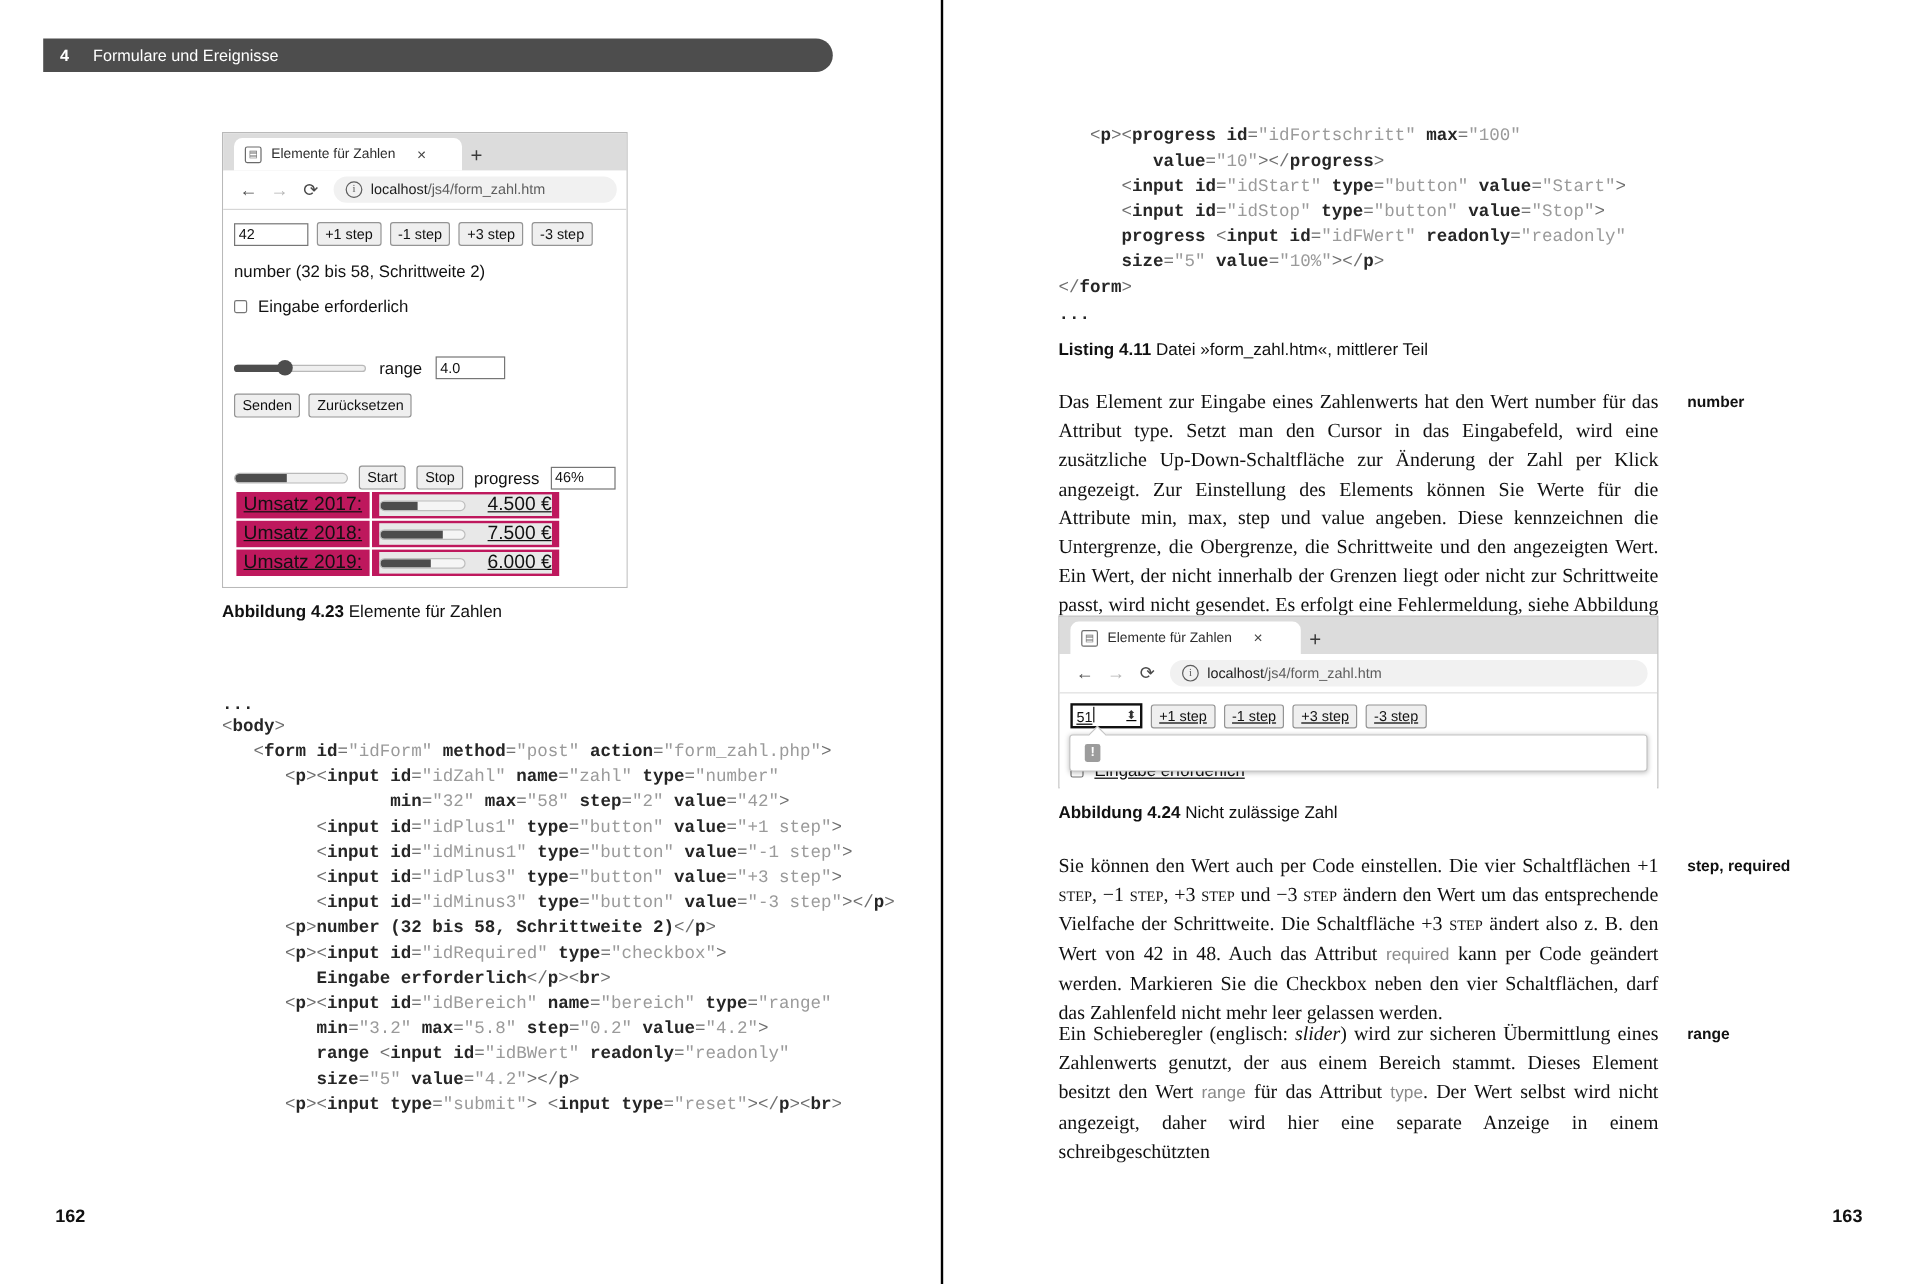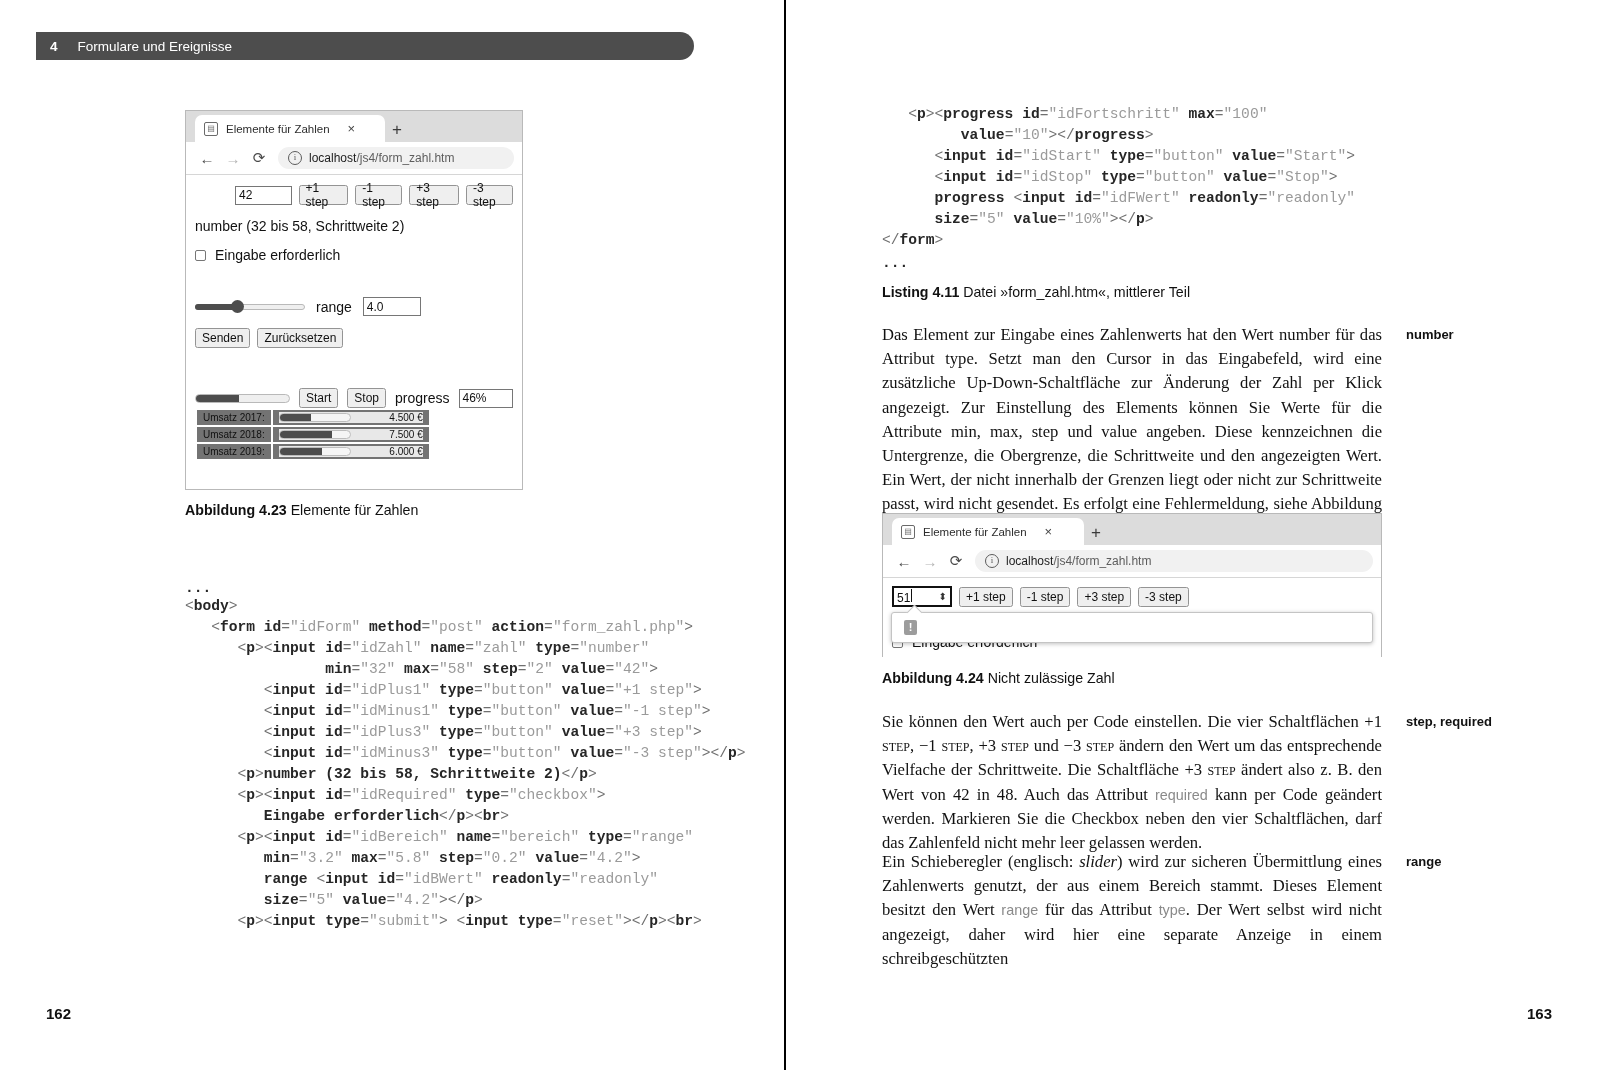--- a/index.html
+++ b/index.html
@@ -131,22 +131,22 @@
   .slider .thumb{
     position:absolute;width:13px;height:13px;border-radius:50%;background:#4d4d4d;
   }
   .progbar{
     position:relative;width:110px;height:9px;border-radius:5px;
     background:#efefef;border:1px solid #b9b9b9;box-sizing:border-box;overflow:hidden;
   }
   .progbar .pfill{position:absolute;left:0;top:0;bottom:0;background:#4d4d4d;}
   .metertable{border-collapse:separate;border-spacing:2px;}
   .metertable td{
-    background:#737373;font-family:"Liberation Sans",sans-serif;font-size:10px;
-    color:#111;padding:2px 6px;white-space:nowrap;
+    background:#be185d;font-family:"Liberation Sans",sans-serif;font-size:16px;
+    color:#111;padding:2px 6px;white-space:nowrap;text-decoration:underline;
   }
   .metercell{background:#e8e8e8;display:flex;align-items:center;gap:10px;}
   .meterbar{
     position:relative;width:72px;height:9px;border-radius:5px;
     background:#f5f5f5;border:1px solid #bdbdbd;box-sizing:border-box;overflow:hidden;
   }
   .meterbar .mfill{position:absolute;left:0;top:0;bottom:0;background:#4d4d4d;}
   .meterval{min-width:62px;text-align:right;}
 
   
@@ -203,21 +203,21 @@
         <div class="navbtn fwd">→</div>
         <div class="navbtn">⟳</div>
         <div class="omnibox">
           <span class="info-i">i</span>
           <span><span class="omni-host">localhost</span><span class="omni-path">/js4/form_zahl.htm</span></span>
         </div>
       </div>
 
       <div class="bw-content" style="height:314px;">
 
-        <div class="row" style="margin-bottom:13px;margin-left:40px;">
+        <div class="row" style="margin-bottom:13px;">
           <div class="txtinput" style="width:62px;">42</div>
           <div class="btn">+1 step</div>
           <div class="btn">-1 step</div>
           <div class="btn">+3 step</div>
           <div class="btn">-3 step</div>
         </div>
 
         <div class="plaintext" style="margin-bottom:13px;">number (32 bis 58, Schrittweite 2)</div>
 
         <div class="row" style="gap:9px;margin-bottom:34px;">
@@ -351,21 +351,21 @@
       </div>
       <div class="bw-toolbar">
         <div class="navbtn">←</div>
         <div class="navbtn fwd">→</div>
         <div class="navbtn">⟳</div>
         <div class="omnibox">
           <span class="info-i">i</span>
           <span><span class="omni-host">localhost</span><span class="omni-path">/js4/form_zahl.htm</span></span>
         </div>
       </div>
-      <div class="bw-content" style="height:80px;position:relative;padding-top:8px;">
+      <div class="bw-content" style="height:80px;position:relative;padding-top:8px;text-decoration:underline;">
         <div class="row">
           <div class="numfocus">
             <span><span>51</span><span class="caret"></span></span>
             <span class="spin">⬍</span>
           </div>
           <div class="btn">+1 step</div>
           <div class="btn">-1 step</div>
           <div class="btn">+3 step</div>
           <div class="btn">-3 step</div>
         </div>

